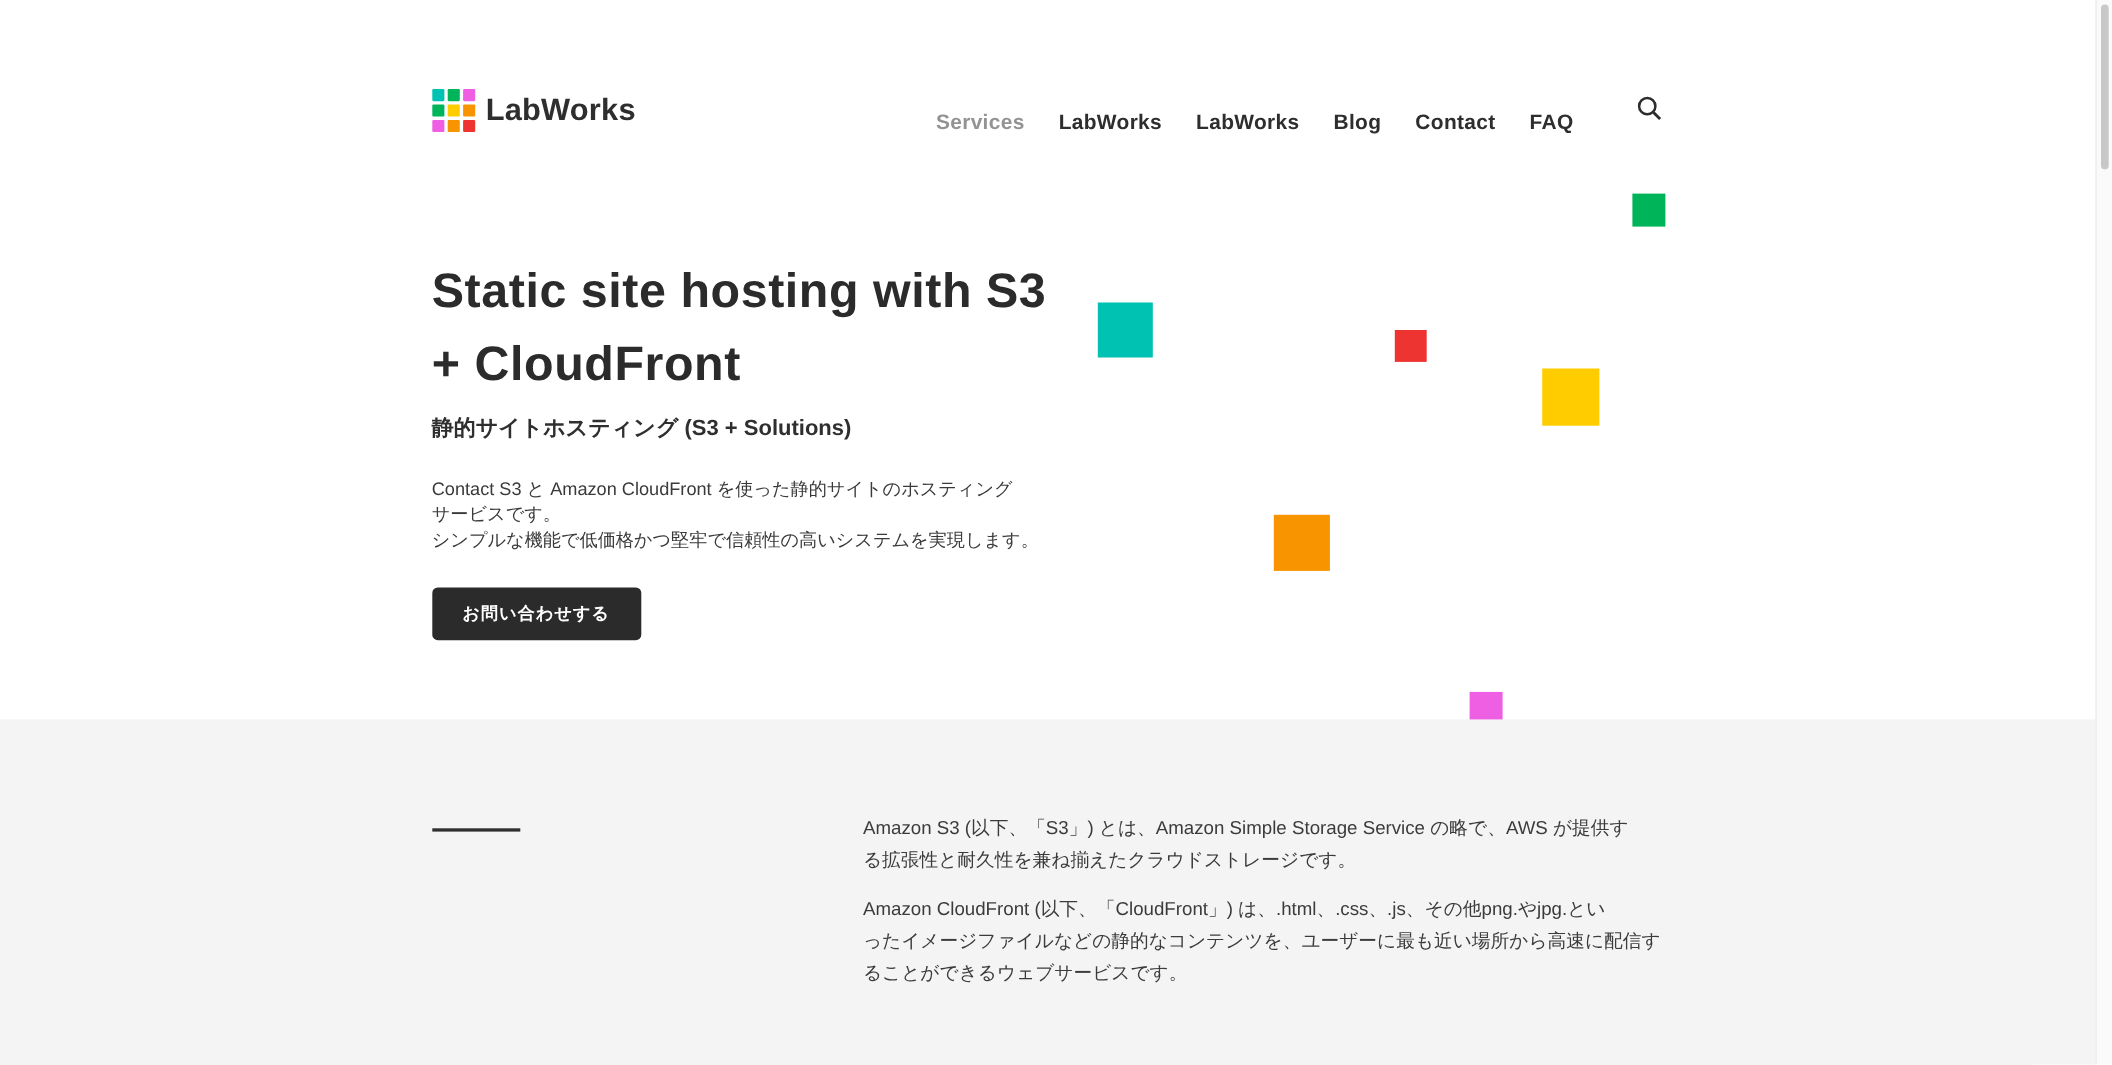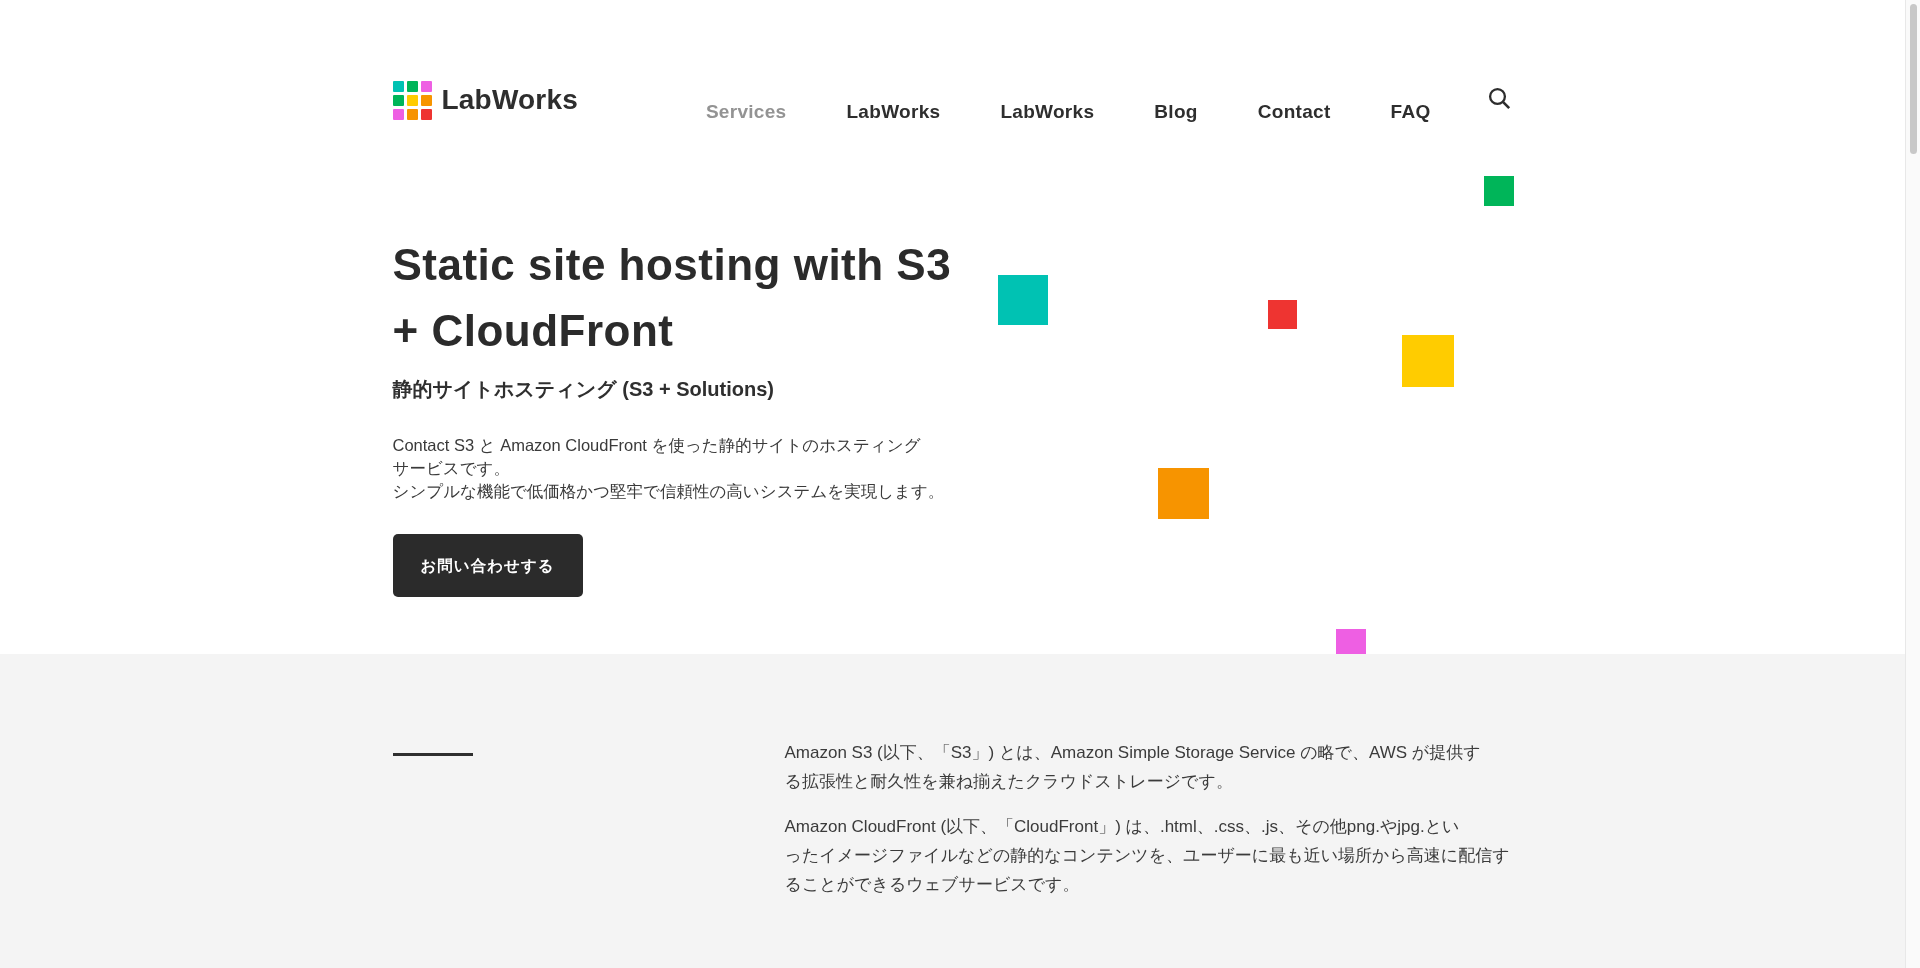--- a/index.html
+++ b/index.html
@@ -11,35 +11,35 @@
 
   
   .header { padding-top:80px;text-align:right; }
   .header-inner { display:flex; align-items:center; justify-content:space-between; height:40px; }
   .logo { display:flex; align-items:center; gap:10px; cursor:pointer; }
   .logo-grid { width:39px; height:39px; display:grid; grid-template-columns:repeat(3,1fr);
     grid-template-rows:repeat(3,1fr); gap:3px; }
   .logo-cell { width:100%; height:100%; border-radius:1px; }
   .logo-text { font-size:28px; font-weight:700; color:#2e2e2e; letter-spacing:0.2px; }
   .nav-group { display:flex; align-items:center; }
-  .nav { display:flex; align-items:center; gap:60px;margin-top:24px; }
+  .nav { display:flex; align-items:center; gap:31px;margin-top:24px; }
   .nav a { text-decoration:none; font-size:19px; font-weight:700; color:#2e2e2e;
     letter-spacing:0.3px; cursor:pointer; }
   .nav a.active { color:#939393; }
   .search-btn { margin-left:56px; width:26px; height:26px; background:none; border:none;
     cursor:pointer; display:flex; align-items:center; justify-content:center; }
 
   
   .hero-title { margin-top:112px; font-size:44px; line-height:66px; font-weight:700;
     color:#2b2b2b; letter-spacing:0.5px; white-space:pre; }
   .hero-subtitle { margin-top:11px; font-size:20px; line-height:29px; font-weight:700; color:#2f2f2f; }
   .hero-body { margin-top:30px; font-size:16.5px; line-height:23px; color:#3a3a3a; white-space:pre; }
   .cta-button { margin-top:31px; display:inline-block; background:#2b2b2b; color:#ffffff;
     font-family:inherit; font-size:15.5px; font-weight:700; letter-spacing:1px;
-    padding:0 28px; height:63px; line-height:47px; border:none; border-radius:5px; cursor:pointer; }
+    padding:0 28px; height:48px; line-height:47px; border:none; border-radius:5px; cursor:pointer; }
 
   
   .decor { position:absolute; }
 
   
   .overview { position:absolute; left:0; top:654px; width:1905px; height:314px; background:#f4f4f4; }
   .overview-inner { display:flex; padding-top:84px; }
   .overview-left { width:392px; flex:none; }
   .overview-heading { font-size:22px; line-height:28px; font-weight:700; color:#2f2f2f;
     letter-spacing:0.5px; }

